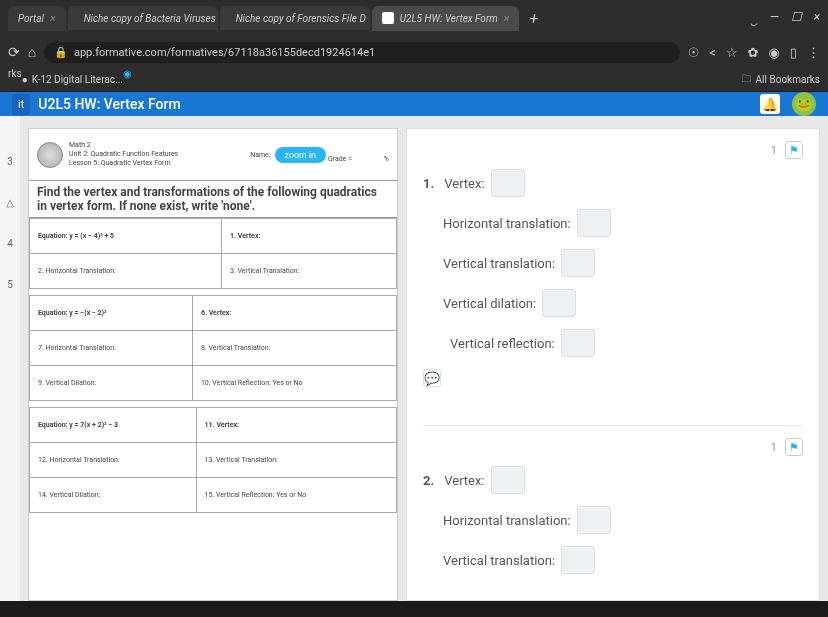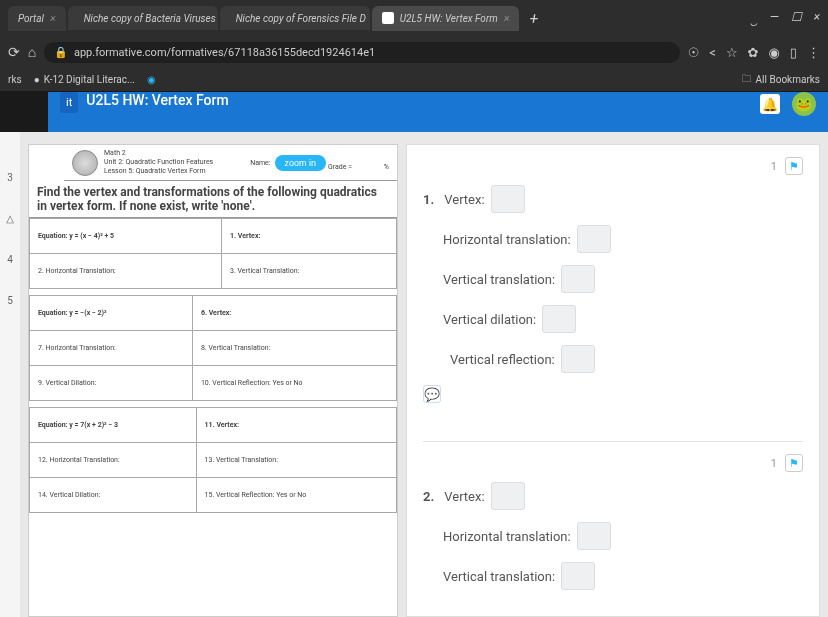--- a/index.html
+++ b/index.html
@@ -56,37 +56,35 @@
       border-radius: 12px;
       display: flex;
       align-items: center;
       gap: 6px;
     }
     .addr-icons { display: flex; gap: 10px; color: #ccc; font-size: 13px; }
     .bookmarks-bar {
       background: #2d2d2d;
       height: 24px;
       display: flex;
-      align-items: center;
       padding: 0 8px;
-      gap: 12px;
+      gap: 0;
       color: #ccc;
       font-size: 10px;
       border-bottom: 1px solid #1a1a1a;
     }
     .bookmark-item { display: flex; align-items: center; gap: 4px; cursor: pointer; }
     .all-bookmarks { margin-left: auto; display: flex; align-items: center; gap: 4px; }
     .app-header {
       background: #1976d2;
-      height: 40px;
-      display: flex;
-      align-items: flex-start;
+      height: 24px;
+      display: flex;
+      align-items: center;
       padding: 0 12px;
       color: white;
-      margin-left: 48px;
     }
     .app-title { font-size: 14px; font-weight: 500; margin-left: 8px; }
     .app-header-right { margin-left: auto; display: flex; gap: 12px; align-items: center; }
     .bell-icon { width: 20px; height: 20px; background: white; border-radius: 3px; display: flex; align-items: center; justify-content: center; color: #1976d2; font-size: 13px; }
     .avatar { width: 24px; height: 24px; border-radius: 50%; background: #8bc34a; display: flex; align-items: center; justify-content: center; font-size: 14px; }
     .content-area {
       background: #e8e8e8;
       height: 485px;
       display: flex;
       position: relative;
@@ -110,24 +108,23 @@
     }
     .worksheet {
       background: white;
       width: 370px;
       border: 1px solid #ccc;
       font-size: 8px;
       color: #444;
     }
     .ws-header {
       display: flex;
-      padding: 4px 8px;
+      padding: 12px 8px;
       border-bottom: 1px solid #999;
       align-items: center;
-      margin-left: 35px;
     }
     .ws-logo { width: 26px; height: 26px; border: 1px solid #888; border-radius: 50%; margin-right: 6px; background: radial-gradient(#ddd, #aaa); }
     .ws-titles { flex: 1; font-size: 7px; line-height: 1.3; }
     .ws-name-grade { display: flex; align-items: flex-end; gap: 2px; font-size: 7px; }
     .zoom-btn {
       background: #29b6f6;
       color: white;
       font-size: 9px;
       padding: 3px 10px;
       border-radius: 10px;

